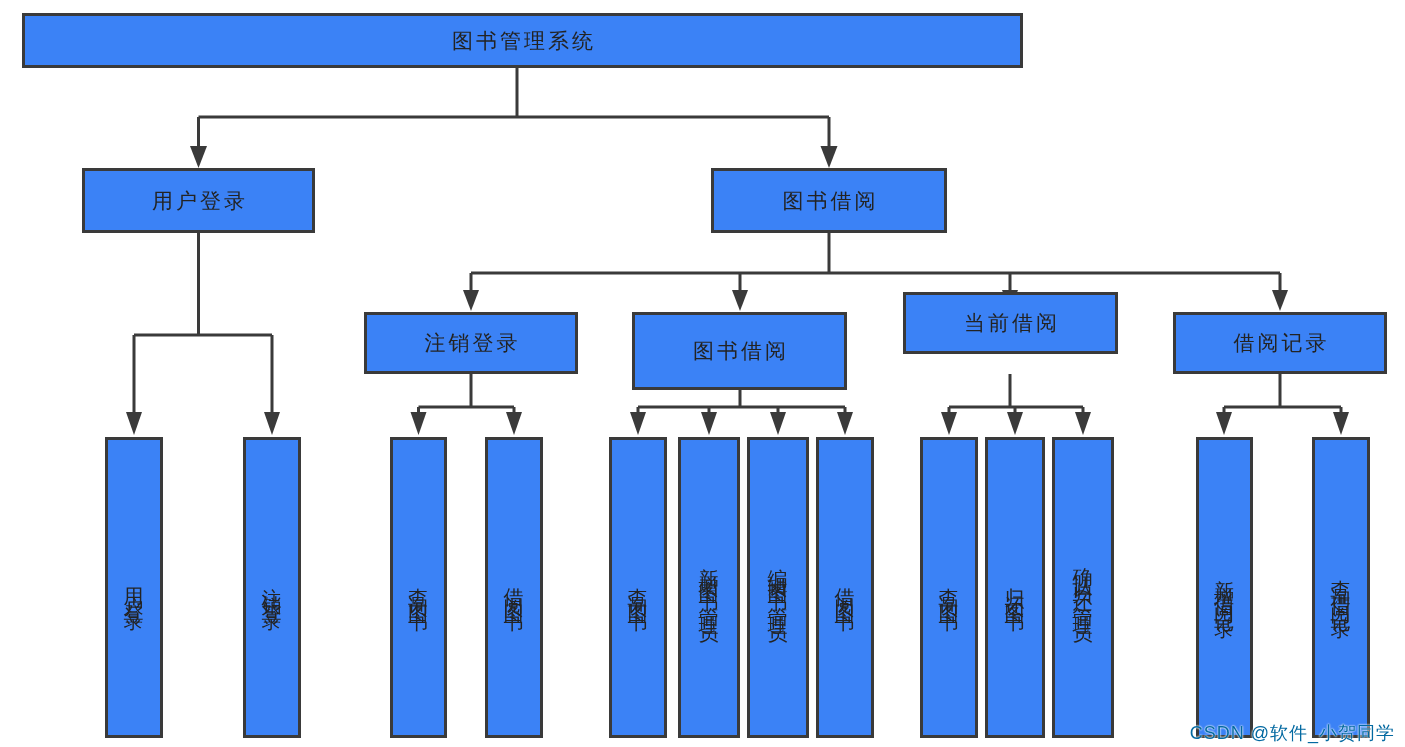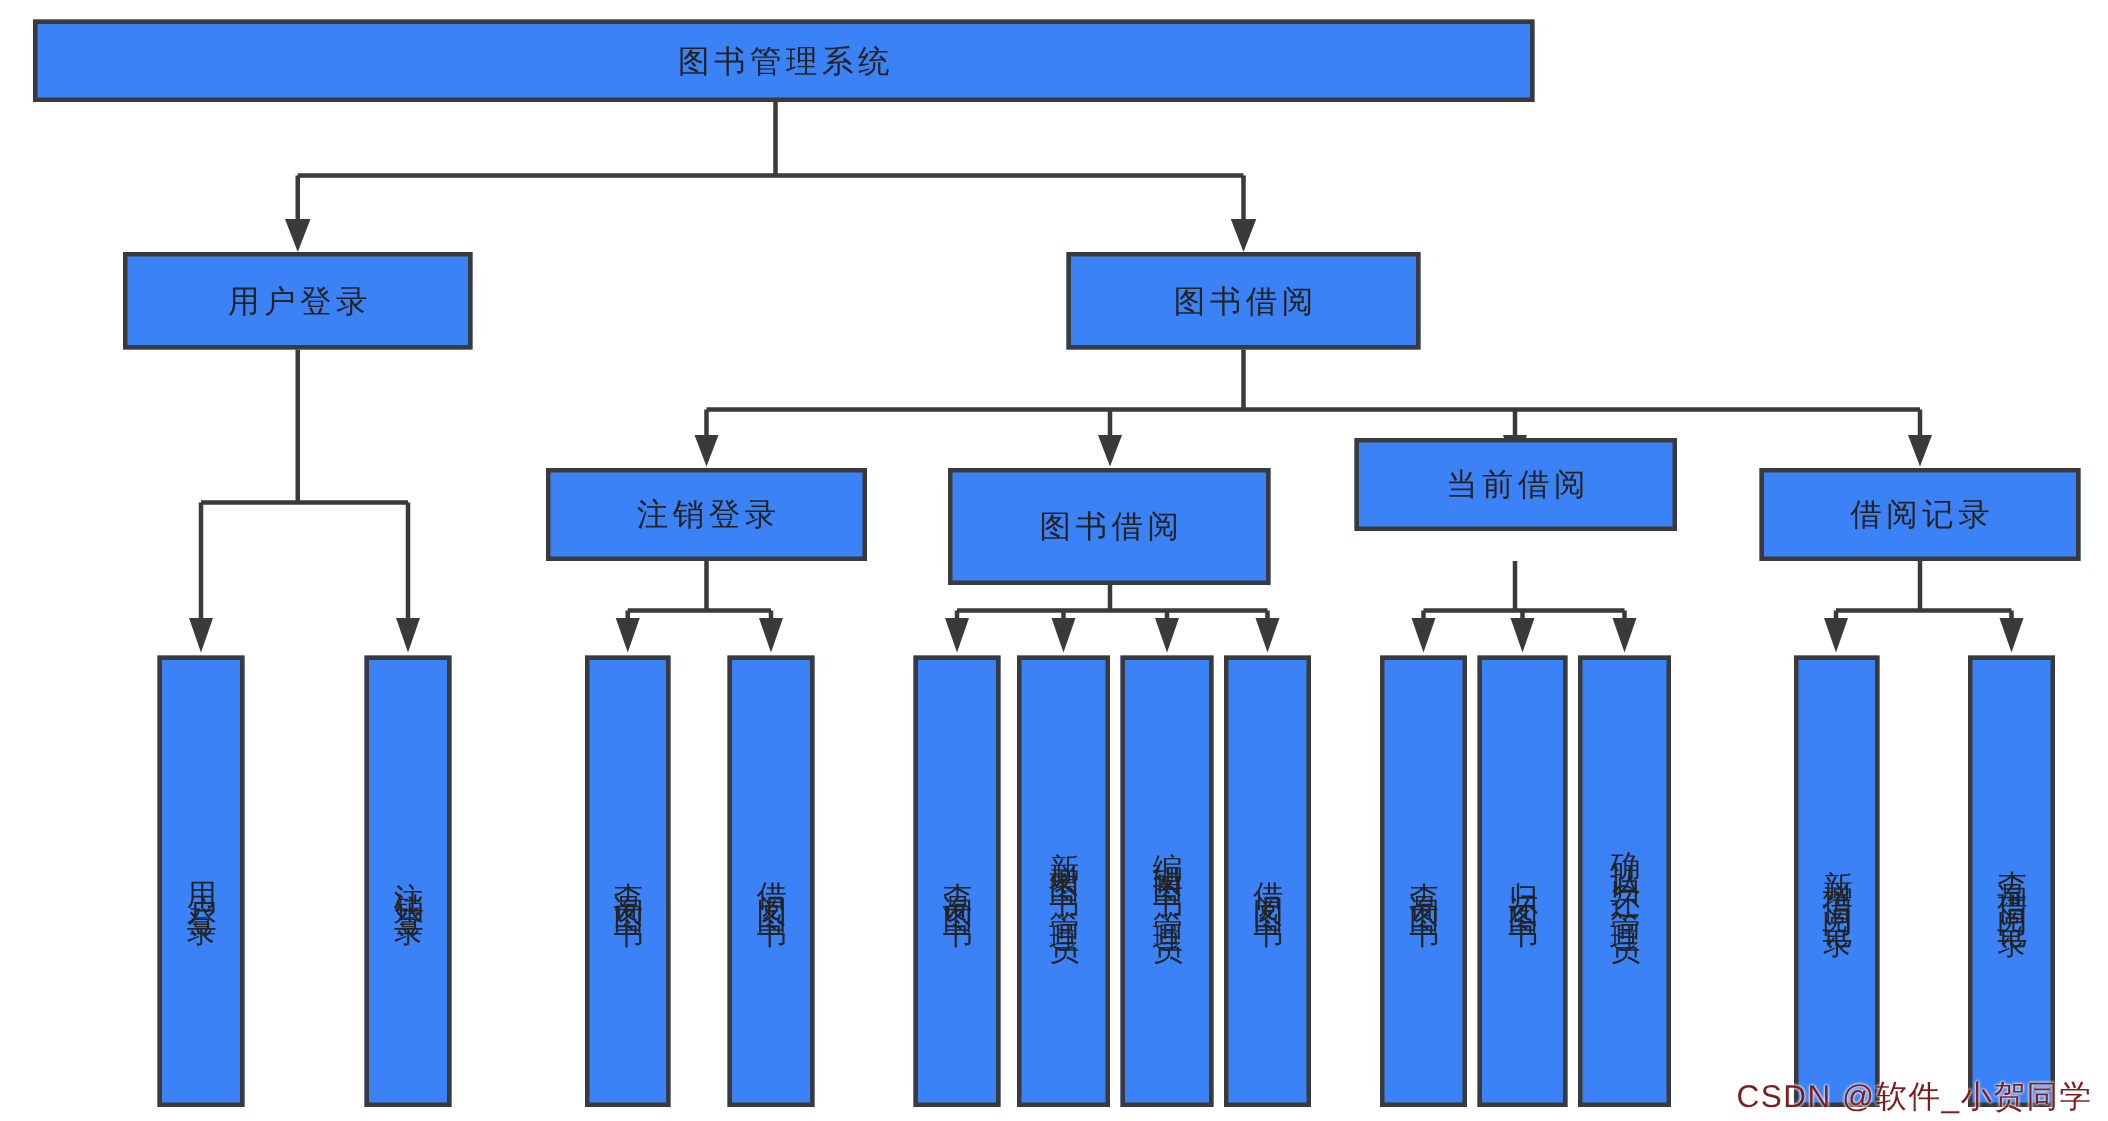--- a/index.html
+++ b/index.html
@@ -37,23 +37,23 @@
     writing-mode: vertical-rl;
     font-size: 20px;
     line-height: 1.1;
     letter-spacing: 8px;
     white-space: nowrap;
   }
   .watermark {
     position: absolute;
     right: 10px;
     bottom: 2px;
-    font-size: 21px;
+    font-size: 18px;
     letter-spacing: 1px;
-    color: #7f1d1d;
+    color: #0369a1;
     text-shadow: 0 0 2px #ffffff, 0 0 2px #ffffff;
     z-index: 5;
   }
 </style>
 </head>
 <body>
 
 <div class="stage">
 
   <svg class="wires" width="1405" height="747" viewBox="0 0 1405 747">

